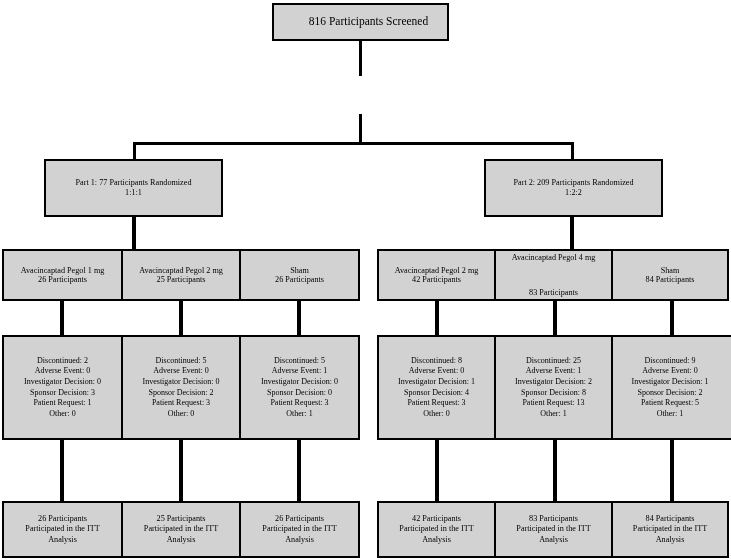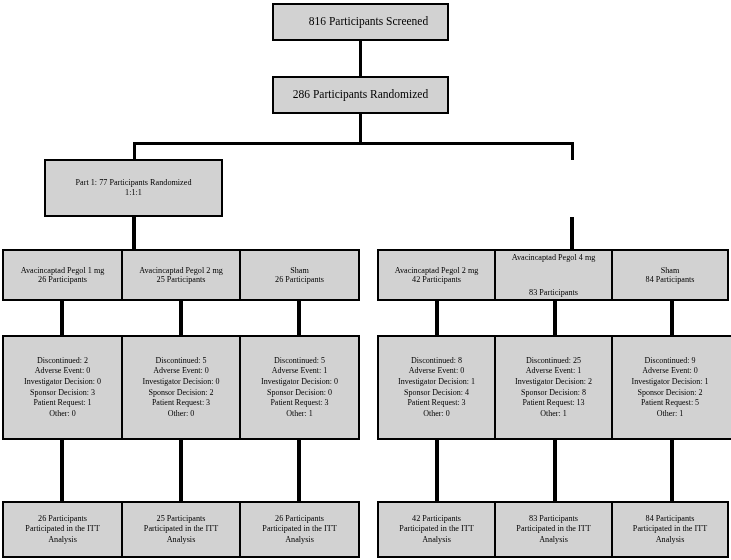--- a/index.html
+++ b/index.html
@@ -77,34 +77,35 @@
 <body>
 
 <div id="diagram">
 
   <div class="box box-top" style="left:272px; top:3px; width:177px; height:38px;padding-left:16px;">
     <span class="line">816 Participants Screened</span>
   </div>
 
   <div class="vline" style="left:359px; top:41px; width:3px; height:35px;"></div>
 
-  <div class="box box-top" style="left:272px; top:76px; width:177px; height:38px;">
-    <span class="line">286 Participants Randomized</span>
-  </div>
 
   <div class="vline" style="left:359px; top:114px; width:3px; height:30px;"></div>
   <div class="hline" style="left:133px; top:142px; width:441px; height:3px;"></div>
   <div class="vline" style="left:133px; top:142px; width:3px; height:18px;"></div>
   <div class="vline" style="left:571px; top:142px; width:3px; height:18px;"></div>
 
   <div class="box box-part" style="left:44px; top:159px; width:179px; height:58px;">
     <span class="line">Part 1: 77 Participants Randomized</span>
     <span class="line">1:1:1</span>
   </div>
 
+  <div class="box box-part" style="left:484px; top:159px; width:179px; height:58px;">
+    <span class="line">Part 2: 209 Participants Randomized</span>
+    <span class="line">1:2:2</span>
+  </div>
 
   <div class="vline" style="left:132px; top:217px; width:4px; height:33px;"></div>
   <div class="vline" style="left:570px; top:217px; width:4px; height:33px;"></div>
 
   <div class="group-row" style="left:2px; top:249px; width:358px; height:52px;">
     <div class="cell box-arm" style="width:119px;">
       <span class="line">Avacincaptad Pegol 1 mg</span>
       <span class="line">26 Participants</span>
     </div>
     <div class="cell box-arm" style="width:118px;">

